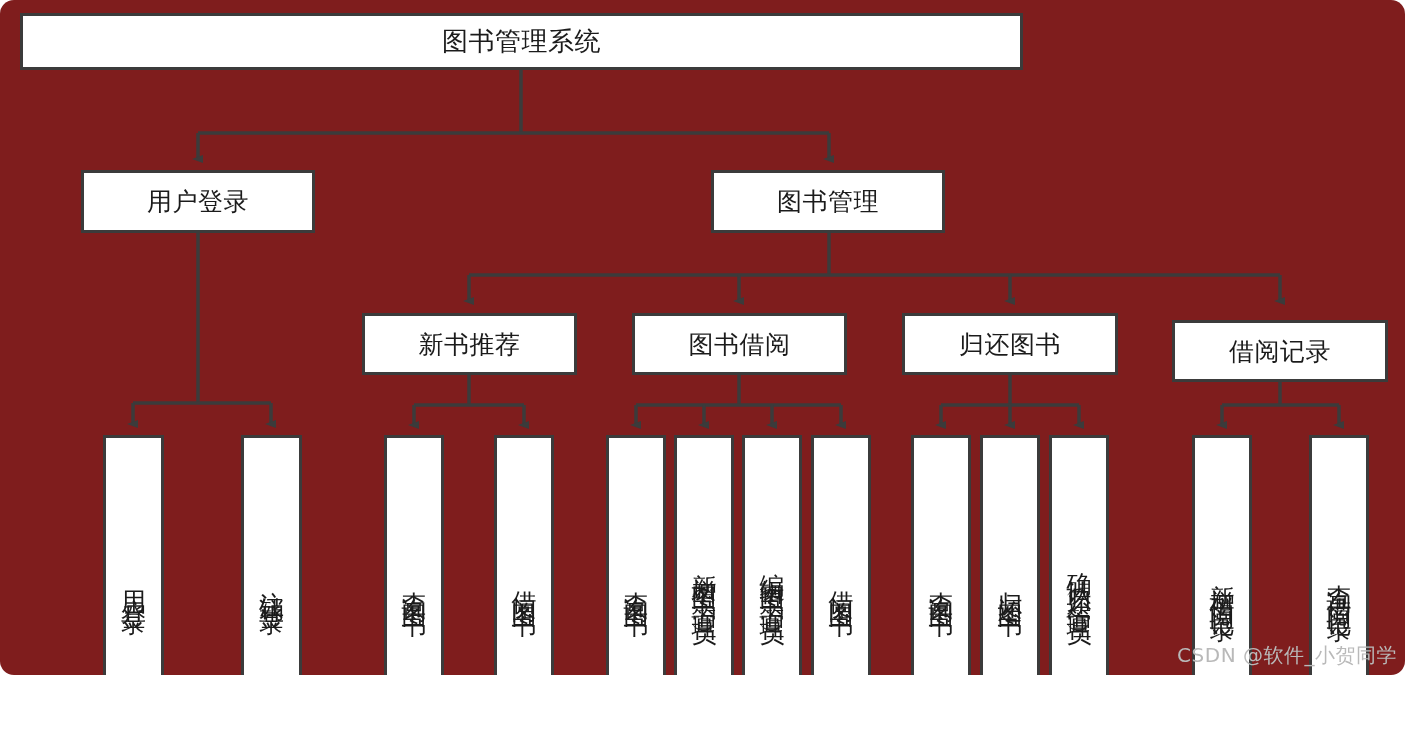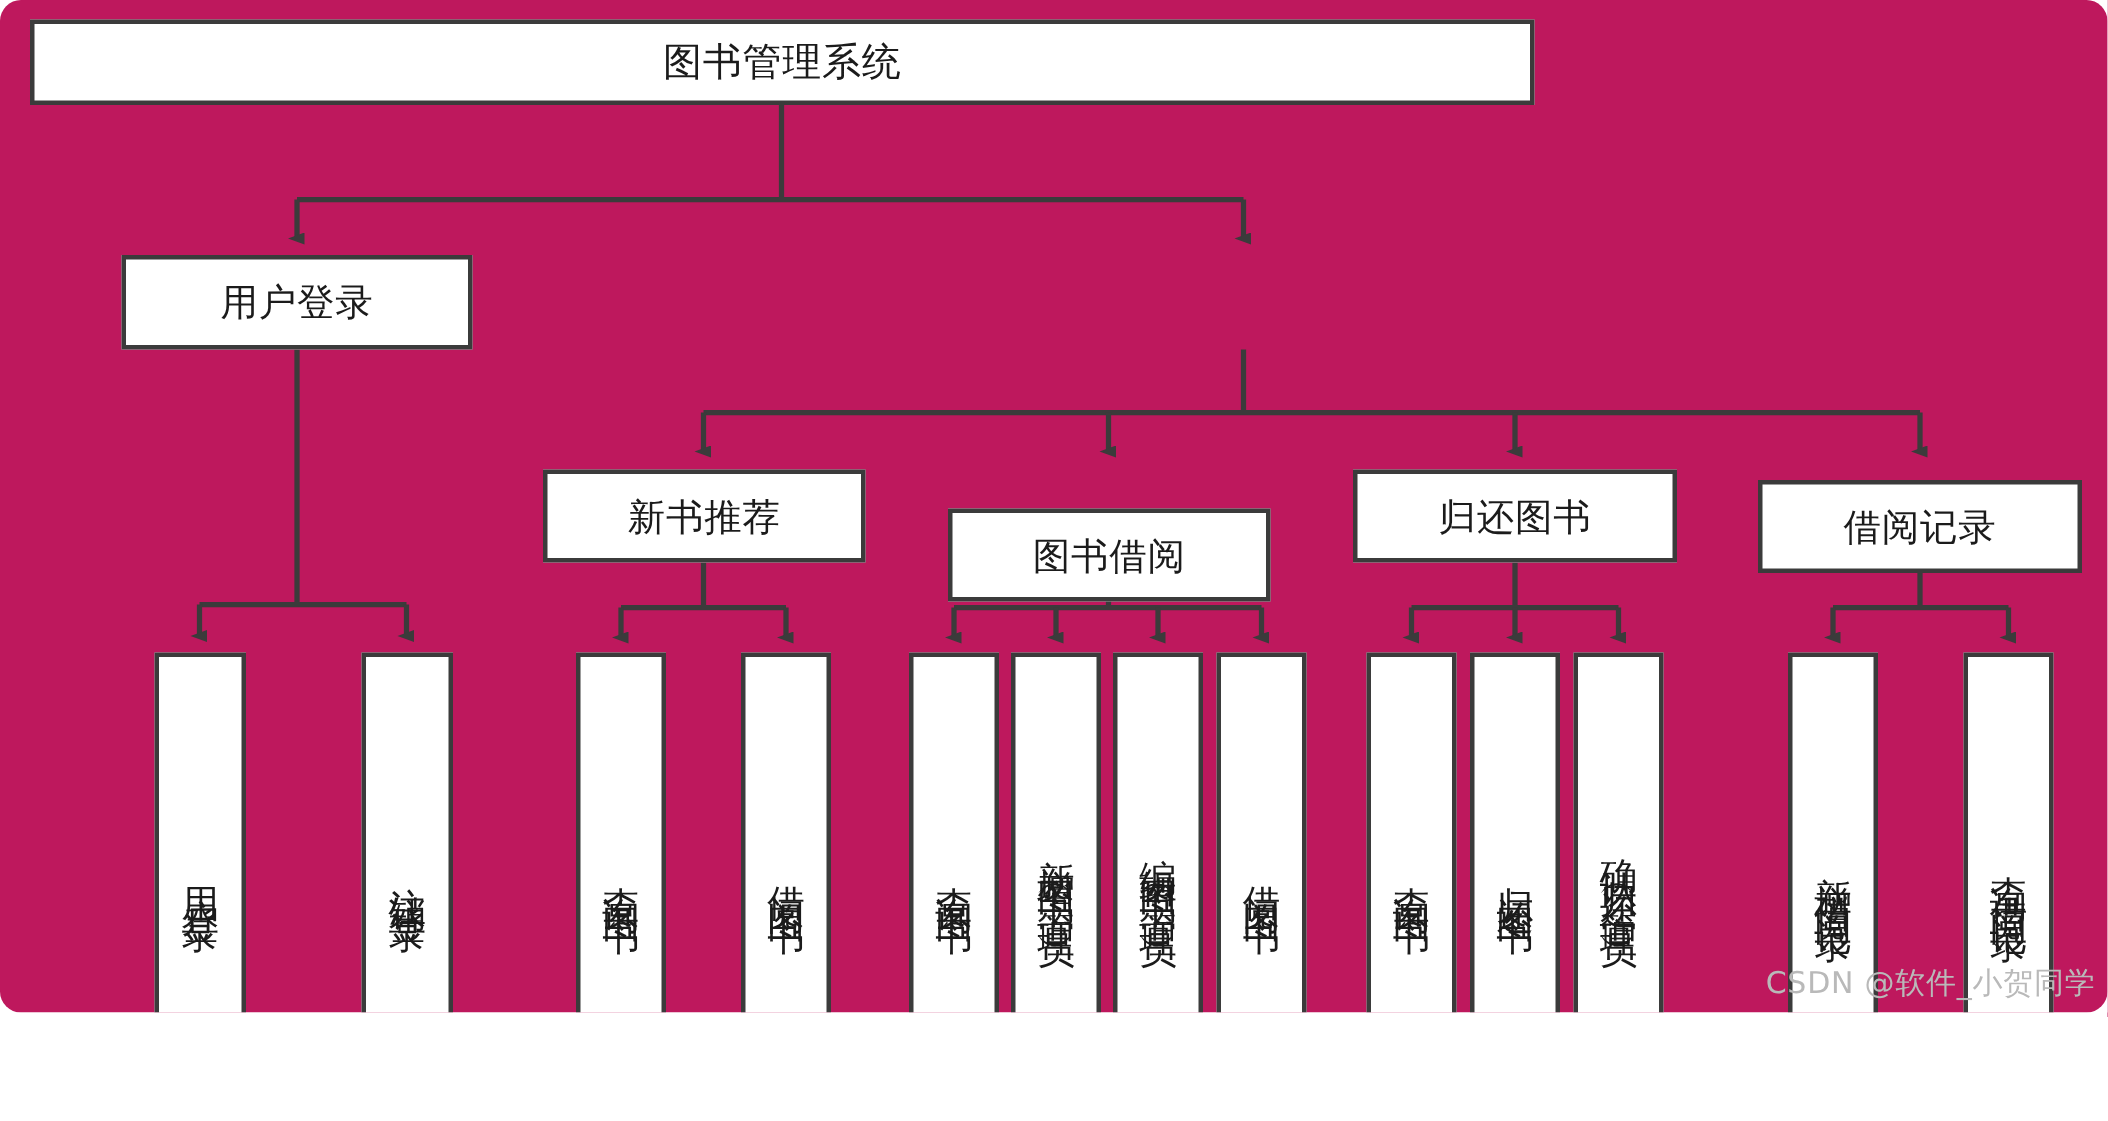--- a/index.html
+++ b/index.html
@@ -7,21 +7,21 @@
     padding: 0;
     background: #ffffff;
   }
   body {
     font-family: "DejaVu Sans", "Liberation Sans", sans-serif;
   }
   #canvas {
     position: relative;
     width: 1405px;
     height: 675px;
-    background: #be185d;
+    background: #7f1d1d;
     overflow: hidden;
     border-radius: 14px;
   }
   #diagram-svg {
     position: absolute;
     left: 0;
     top: 0;
     width: 1405px;
     height: 747px;
   }
@@ -117,25 +117,28 @@
     </g>
   </svg>
 
   <div class="node horiz root" style="left:20px; top:13px; width:1003px; height:57px;">
     <span>图书管理系统</span>
   </div>
 
   <div class="node horiz" style="left:81px; top:170px; width:234px; height:63px;">
     <span>用户登录</span>
   </div>
+  <div class="node horiz" style="left:711px; top:170px; width:234px; height:63px;">
+    <span>图书管理</span>
+  </div>
 
   <div class="node horiz" style="left:362px; top:313px; width:215px; height:62px;">
     <span>新书推荐</span>
   </div>
-  <div class="node horiz" style="left:632px; top:313px; width:215px; height:62px;margin-top:26px;">
+  <div class="node horiz" style="left:632px; top:313px; width:215px; height:62px;">
     <span>图书借阅</span>
   </div>
   <div class="node horiz" style="left:902px; top:313px; width:216px; height:62px;">
     <span>归还图书</span>
   </div>
   <div class="node horiz" style="left:1172px; top:320px; width:216px; height:62px;">
     <span>借阅记录</span>
   </div>
 
   <div class="node vert" style="left:103px; top:435px; width:61px; height:299px;">

